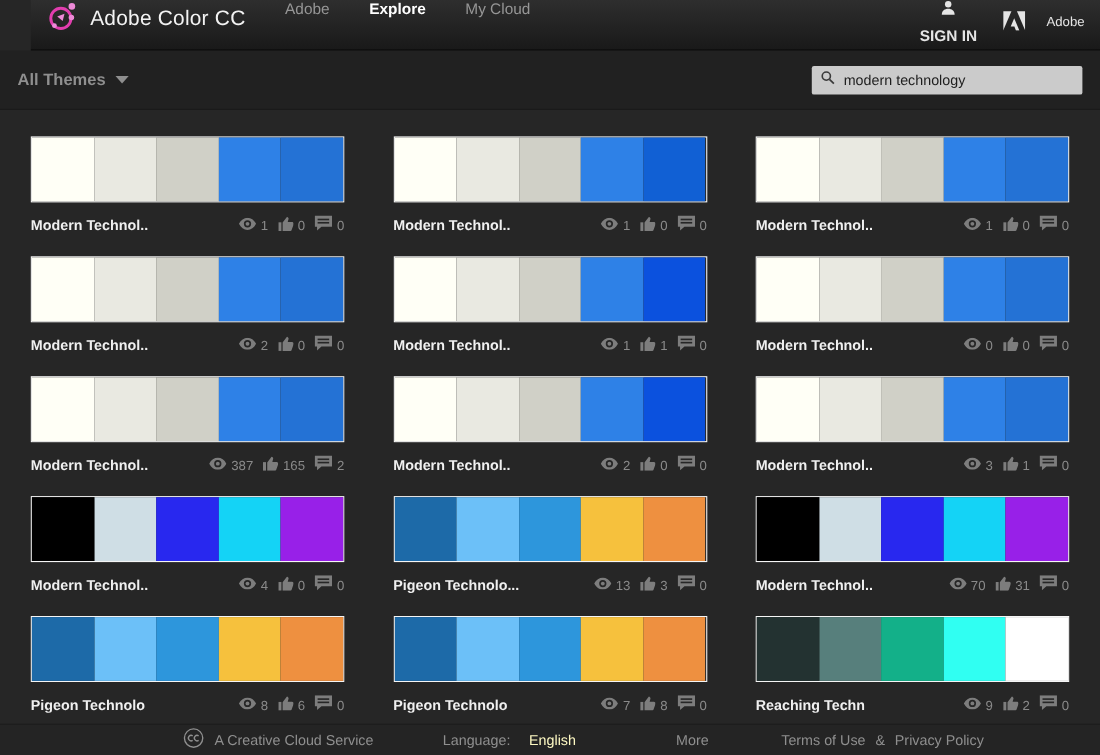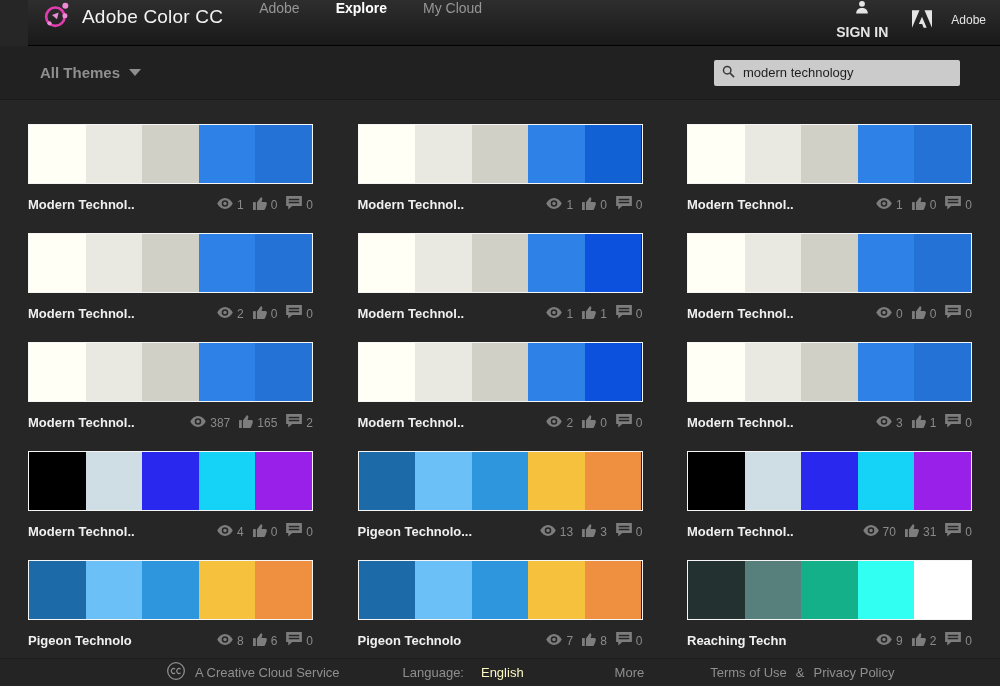--- a/index.html
+++ b/index.html
@@ -20,21 +20,21 @@
   .nav-links { display:flex; margin-left:36px; gap:36px; }
   .nav-link { font-size:14px; color:#969696; cursor:pointer; }
   .nav-link.active { color:#fff; font-weight:bold; }
   .topnav-right { margin-left:auto; display:flex; align-items:center; gap:24px; }
   .signin { display:flex; align-items:center; gap:7px; color:#e5e5e5; font-size:14px; font-weight:bold; cursor:pointer;flex-direction:column; }
   .adobe-brand { display:flex; align-items:center; gap:19px; color:#e5e5e5; font-size:12px; cursor:pointer; }
 
   
   .subheader {
     height:54px; background:#212121; border-bottom:1px solid #1a1a1a;
-    display:flex; align-items:center; justify-content:space-between; padding:0 40px;
+    display:flex; align-items:center; justify-content:space-between; padding:0 16px;
   }
   .filter { display:flex; align-items:center; gap:9px; color:#8f8f8f; font-size:15px; font-weight:bold; cursor:pointer; }
   .caret-down { width:0; height:0; border-left:6px solid transparent; border-right:6px solid transparent; border-top:7px solid #8f8f8f; }
   .search-box {
     width:246px; height:26px; background:#cbcbcb; border-radius:2px;
     display:flex; align-items:center; gap:6px; padding:0 8px;
   }
   .search-box input {
     flex:1; border:none; background:transparent; outline:none;
     font-size:13px; color:#1e1e1e; font-family:inherit;

